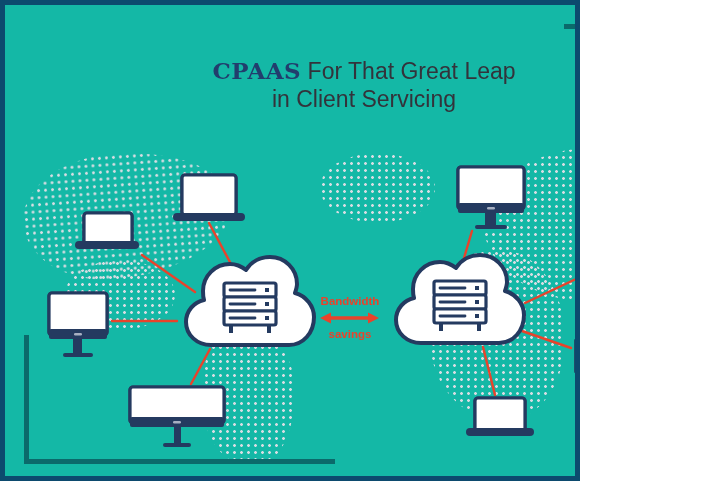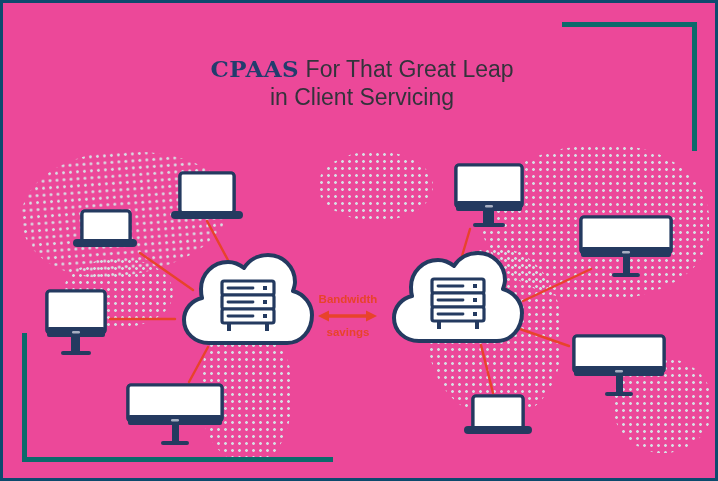--- a/index.html
+++ b/index.html
@@ -1,21 +1,21 @@
 <!DOCTYPE html>
 <html style="--navy: #243A60; --red: #E8432B; --yellow: #F2BE38; --teal: #0B6A6B; --gray: #9AA2AD; --dot: #D8DDE3; --ink: #33333B; --brand: #223D6D;"><head>
 <meta charset="utf-8">
 <style>
   :root{
     --navy:#243A60; --red:#E8432B; --yellow:#F2BE38; --teal:#0B6A6B;
     --gray:#9AA2AD; --dot:#D8DDE3; --ink:#33333B; --brand:#223D6D;
   }
   html,body{margin:0;padding:0;background:#fff;}
-  #stage{position:relative;width:718px;height:481px;background:#ec4899;overflow:hidden;
-         border:3px solid #0c4a6e;box-sizing:border-box;
+  #stage{position:relative;width:580px;height:481px;background:#14b8a6;overflow:hidden;
+         border:5px solid #0c4a6e;box-sizing:border-box;
          font-family:"Liberation Sans",sans-serif;}
   
   .dots{position:absolute;z-index:1;
         background-image:radial-gradient(circle, var(--dot) 1.3px, transparent 1.5px);
         background-size:7px 7px;}
   
   .title{position:absolute;z-index:5;left:0;top:52px;width:718px;text-align:center;
          font-size:23px;line-height:28px;color:var(--ink);}
   .title .brand{font-family:"DejaVu Serif",serif;font-weight:700;color:var(--brand);letter-spacing:.5px;}
   

